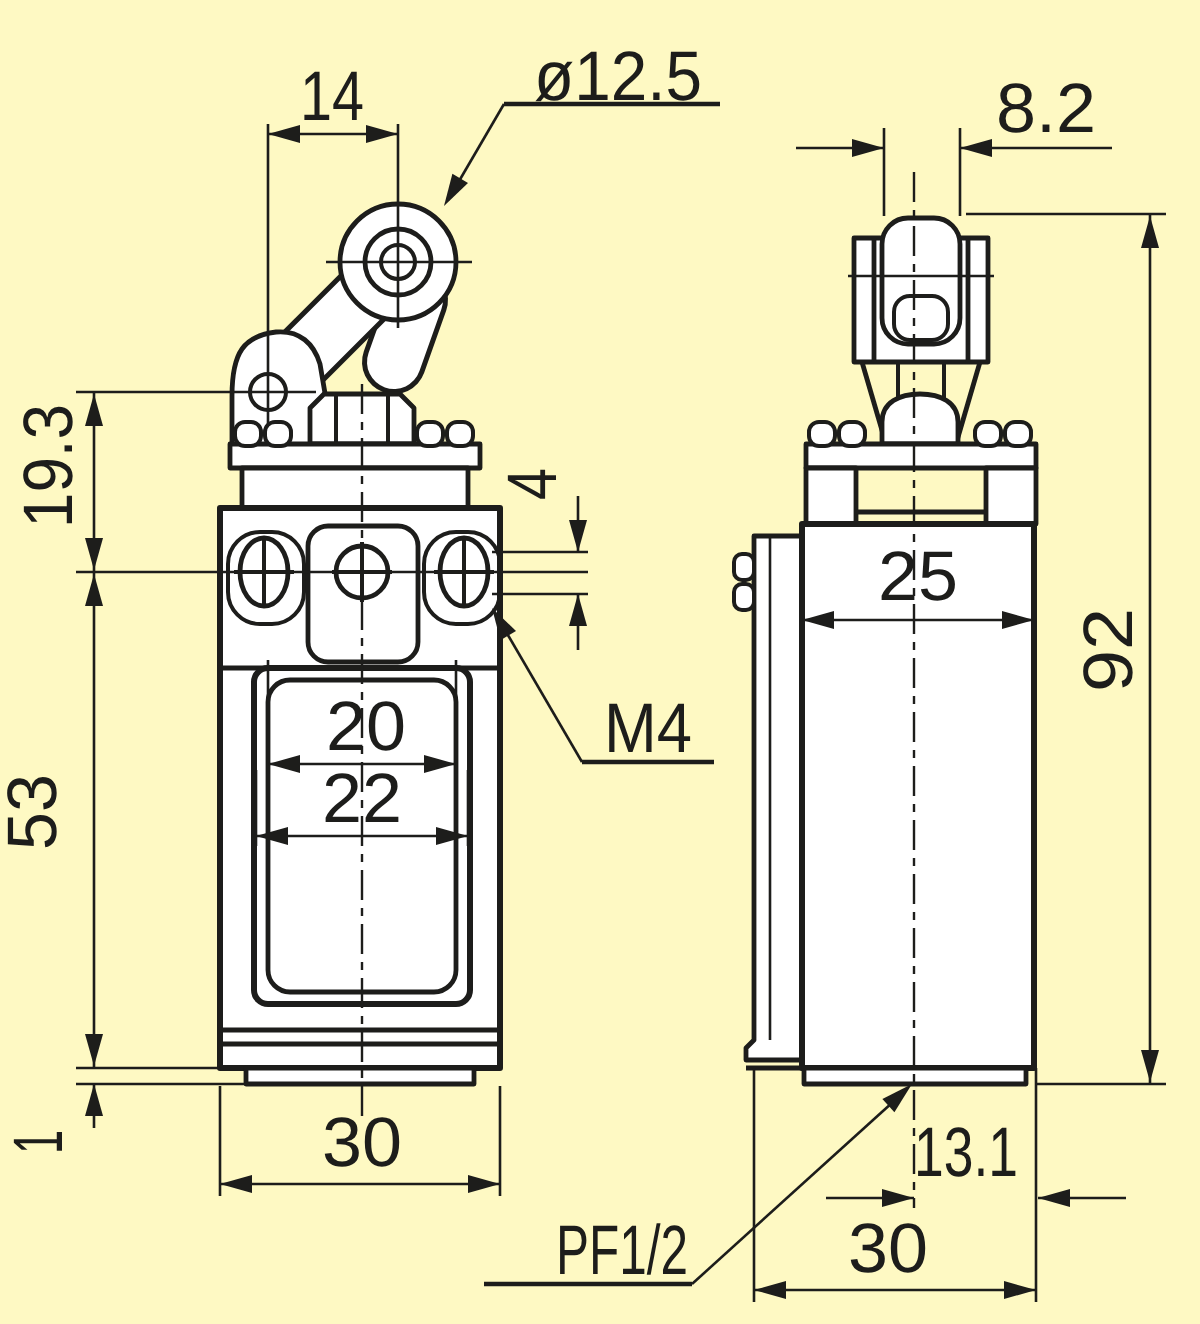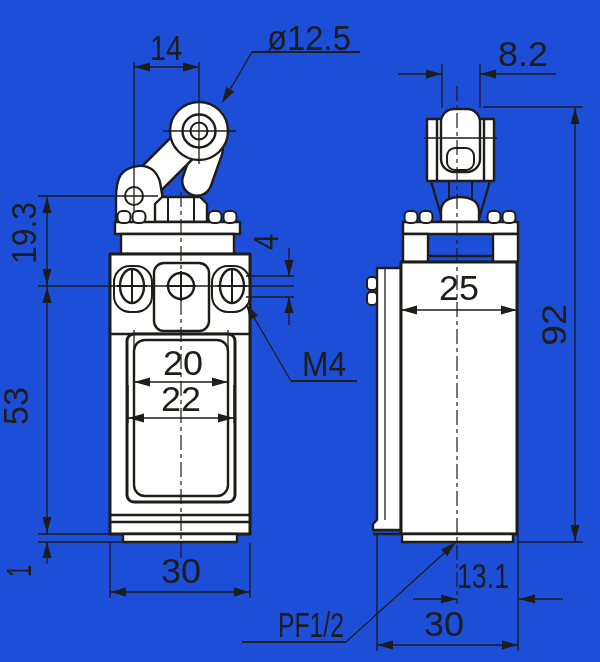--- a/index.html
+++ b/index.html
@@ -1,16 +1,16 @@
 <!DOCTYPE html>
 <html><head>
 <meta charset="utf-8">
 <style>
   html,body{margin:0;padding:0;background:#ffffff;}
-  .stage{position:relative;width:600px;height:662px;background:#1d4ed8;overflow:hidden;}
+  .stage{position:relative;width:600px;height:662px;background:#fef9c3;overflow:hidden;}
   svg{display:block;}
   .o3{stroke:#1d1d1b;stroke-width:3;fill:none;stroke-linejoin:round;}
   .o25{stroke:#1d1d1b;stroke-width:2.4;fill:none;stroke-linejoin:round;}
   .o2{stroke:#1d1d1b;stroke-width:2;fill:none;stroke-linejoin:round;}
   .thin{stroke:#1d1d1b;stroke-width:1.3;fill:none;}
   .ul{stroke:#1d1d1b;stroke-width:2.2;fill:none;}
   .wf{fill:#ffffff;}
   .ah{fill:#1d1d1b;stroke:none;}
   .cl{stroke:#1d1d1b;stroke-width:1.2;fill:none;stroke-dasharray:15 4 4 4;}
   text{font-family:"Liberation Sans","DejaVu Sans",sans-serif;font-size:35px;fill:#1d1d1b;}

